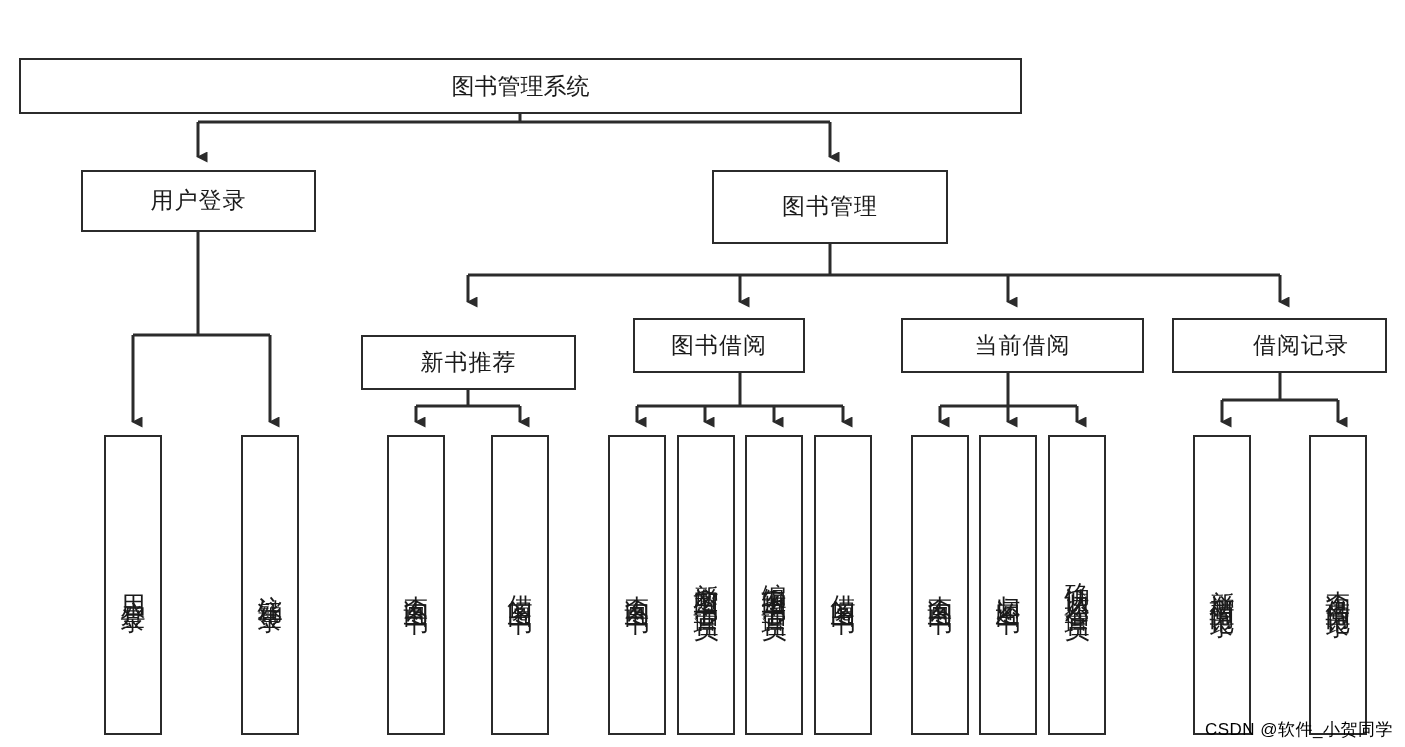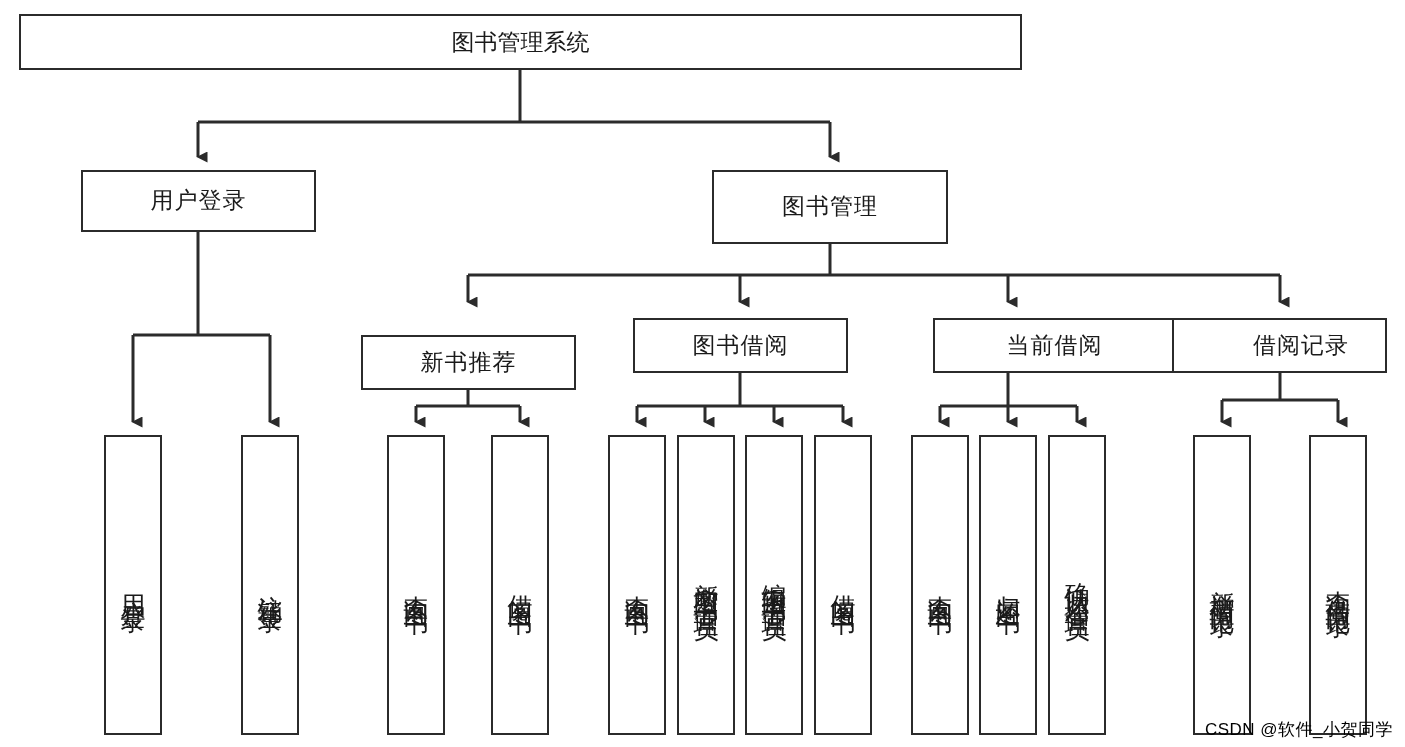--- a/index.html
+++ b/index.html
@@ -33,20 +33,21 @@
     justify-content: center;
     color: #1a1a1a;
   }
   .node.horiz {
     font-size: 23px;
     letter-spacing: 1px;
     line-height: 1.2;
   }
   .node.root {
     font-size: 23px;
+    margin-top: 44px;
   }
   .node.vert {
     writing-mode: vertical-rl;
     text-orientation: upright;
     font-size: 25px;
     letter-spacing: 5px;
     line-height: 1;
     padding: 4px 0;
   }
   .watermark {
@@ -120,23 +121,23 @@
   </svg>
 
   <div class="node root" style="left:19px; top:14px; width:1003px; height:56px;">图书管理系统</div>
 
   <div class="node horiz" style="left:81px; top:170px; width:235px; height:62px;">用户登录</div>
 
   <div class="node horiz" style="left:712px; top:170px; width:236px; height:74px;">图书管理</div>
 
   <div class="node horiz" style="left:361px; top:335px; width:215px; height:55px;">新书推荐</div>
 
-  <div class="node horiz" style="left:633px; top:318px; width:215px; height:55px;">图书借阅</div>
+  <div class="node horiz" style="left:633px; top:318px; width:172px; height:55px;">图书借阅</div>
 
-  <div class="node horiz" style="left:901px; top:318px; width:243px; height:55px;margin-left:32px;">当前借阅</div>
+  <div class="node horiz" style="left:901px; top:318px; width:243px; height:55px;">当前借阅</div>
 
   <div class="node horiz" style="left:1172px; top:318px; width:215px; height:55px;padding-left:43px;">借阅记录</div>
 
   <div class="node vert" style="left:104px; top:435px; width:58px; height:300px;">用户登录</div>
 
   <div class="node vert" style="left:241px; top:435px; width:58px; height:300px;">注销登录</div>
 
   <div class="node vert" style="left:387px; top:435px; width:58px; height:300px;">查询图书</div>
 
   <div class="node vert" style="left:491px; top:435px; width:58px; height:300px;">借阅图书</div>

